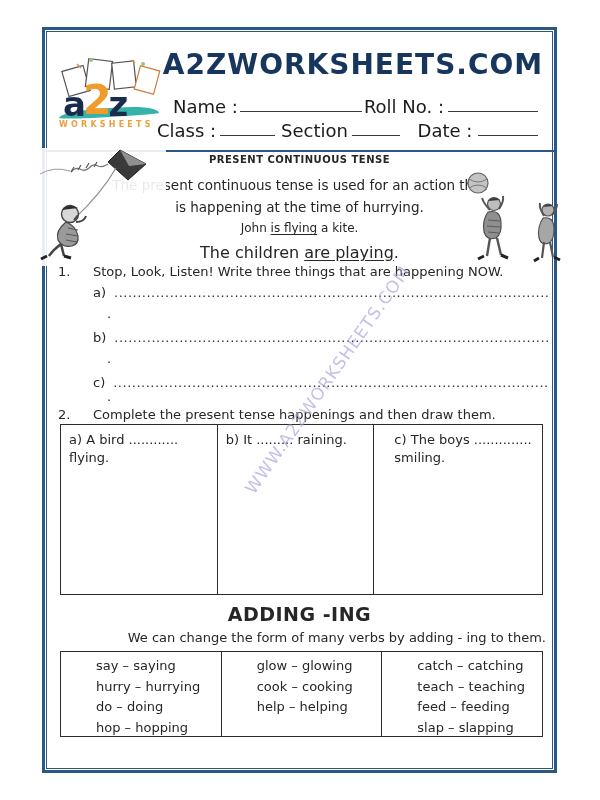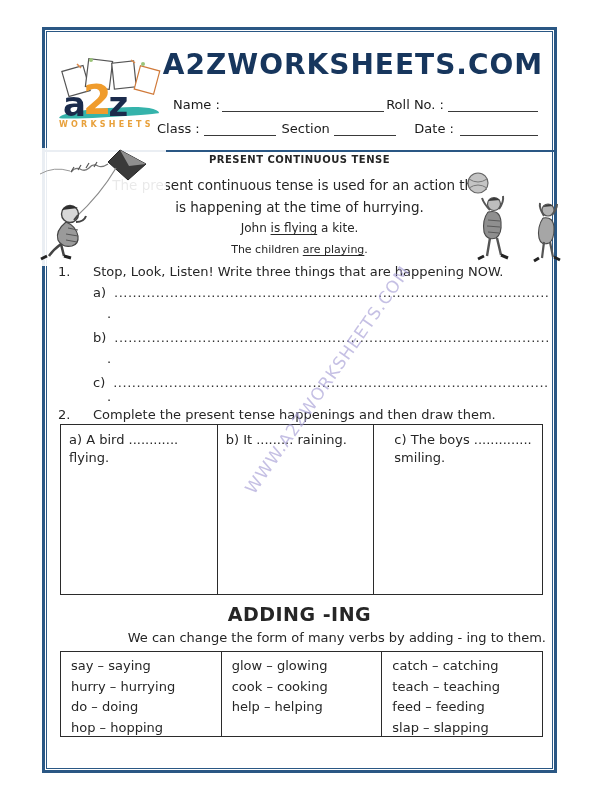--- a/index.html
+++ b/index.html
@@ -34,32 +34,32 @@
     transform:rotate(-3deg);
   }
   .logo-worksheets{
     position:absolute;left:2px;top:64px;z-index:3;
     font-size:8px;font-weight:bold;letter-spacing:3.2px;color:#e8a13c;white-space:nowrap;
   }
   .site-title{
     position:absolute;left:115px;right:8px;top:18px;text-align:center;
     font-size:28px;font-weight:bold;color:#17365d;letter-spacing:1px;
   }
-  .field-row{position:absolute;display:flex;align-items:flex-end;font-size:13px;color:#1a1a1a;}
+  .field-row{position:absolute;display:flex;font-size:18px;color:#1a1a1a;}
   .row1{left:128px;right:16px;top:66px;}
   .row2{left:112px;right:16px;top:90px;justify-content:space-between;}
   .uline{border-bottom:1px solid #3a3a3a;height:15px;display:inline-block;}
   .fl{white-space:nowrap;}
   
   .centerline{position:absolute;left:8px;right:8px;text-align:center;}
   .lesson-title{top:124px;font-size:10px;font-weight:bold;letter-spacing:.5px;}
   .intro1{top:147px;font-size:13.5px;}
   .intro2{top:169px;font-size:13.5px;}
   .ex1{top:191px;font-size:12px;}
-  .ex2{top:213px;font-size:11px;}
+  .ex2{top:213px;font-size:16px;}
   .u{text-decoration:underline;text-underline-offset:2px;}
   .qnum{position:absolute;left:13px;font-size:13px;}
   .qprompt{position:absolute;left:48px;right:8px;font-size:13px;}
   .n1{top:234px;}
   .n2{top:377px;}
   .abc{position:absolute;left:48px;right:6px;display:flex;align-items:baseline;font-size:13px;}
   .abc .lab{margin-right:8px;}
   .dotline{flex:1;overflow:hidden;white-space:nowrap;letter-spacing:.5px;color:#333;}
   .solo-dot{position:absolute;left:62px;font-size:13px;}
   .l-a{top:255px;} .p-a{top:276px;}
@@ -80,21 +80,21 @@
   .adding-sub{top:600px;font-size:13px;text-align:right;}
   .verb-table{
     position:absolute;left:15px;top:621px;width:483px;height:86px;
     border:1px solid #2b2b2b;box-sizing:border-box;display:flex;
   }
   .verb-col{
     flex:1;border-right:1px solid #2b2b2b;box-sizing:border-box;
     padding:4px 10px;font-size:13px;
   }
   .verb-col:last-child{border-right:none;}
-  .verb-col div{line-height:20.5px;}
+  .verb-col div{line-height:20.5px;margin-left:25px;}
   .page-footer{top:718px;font-size:13px;}
   
   .watermark{
     position:absolute;left:192px;top:372px;width:268px;text-align:center;
     transform:rotate(-55deg);font-size:17px;letter-spacing:1px;
     color:#a79fd6;opacity:.65;z-index:6;pointer-events:none;white-space:nowrap;
   }
   
   .kite-art{position:absolute;left:28px;top:148px;z-index:4;}
   .ball-art{position:absolute;left:448px;top:168px;z-index:4;}

